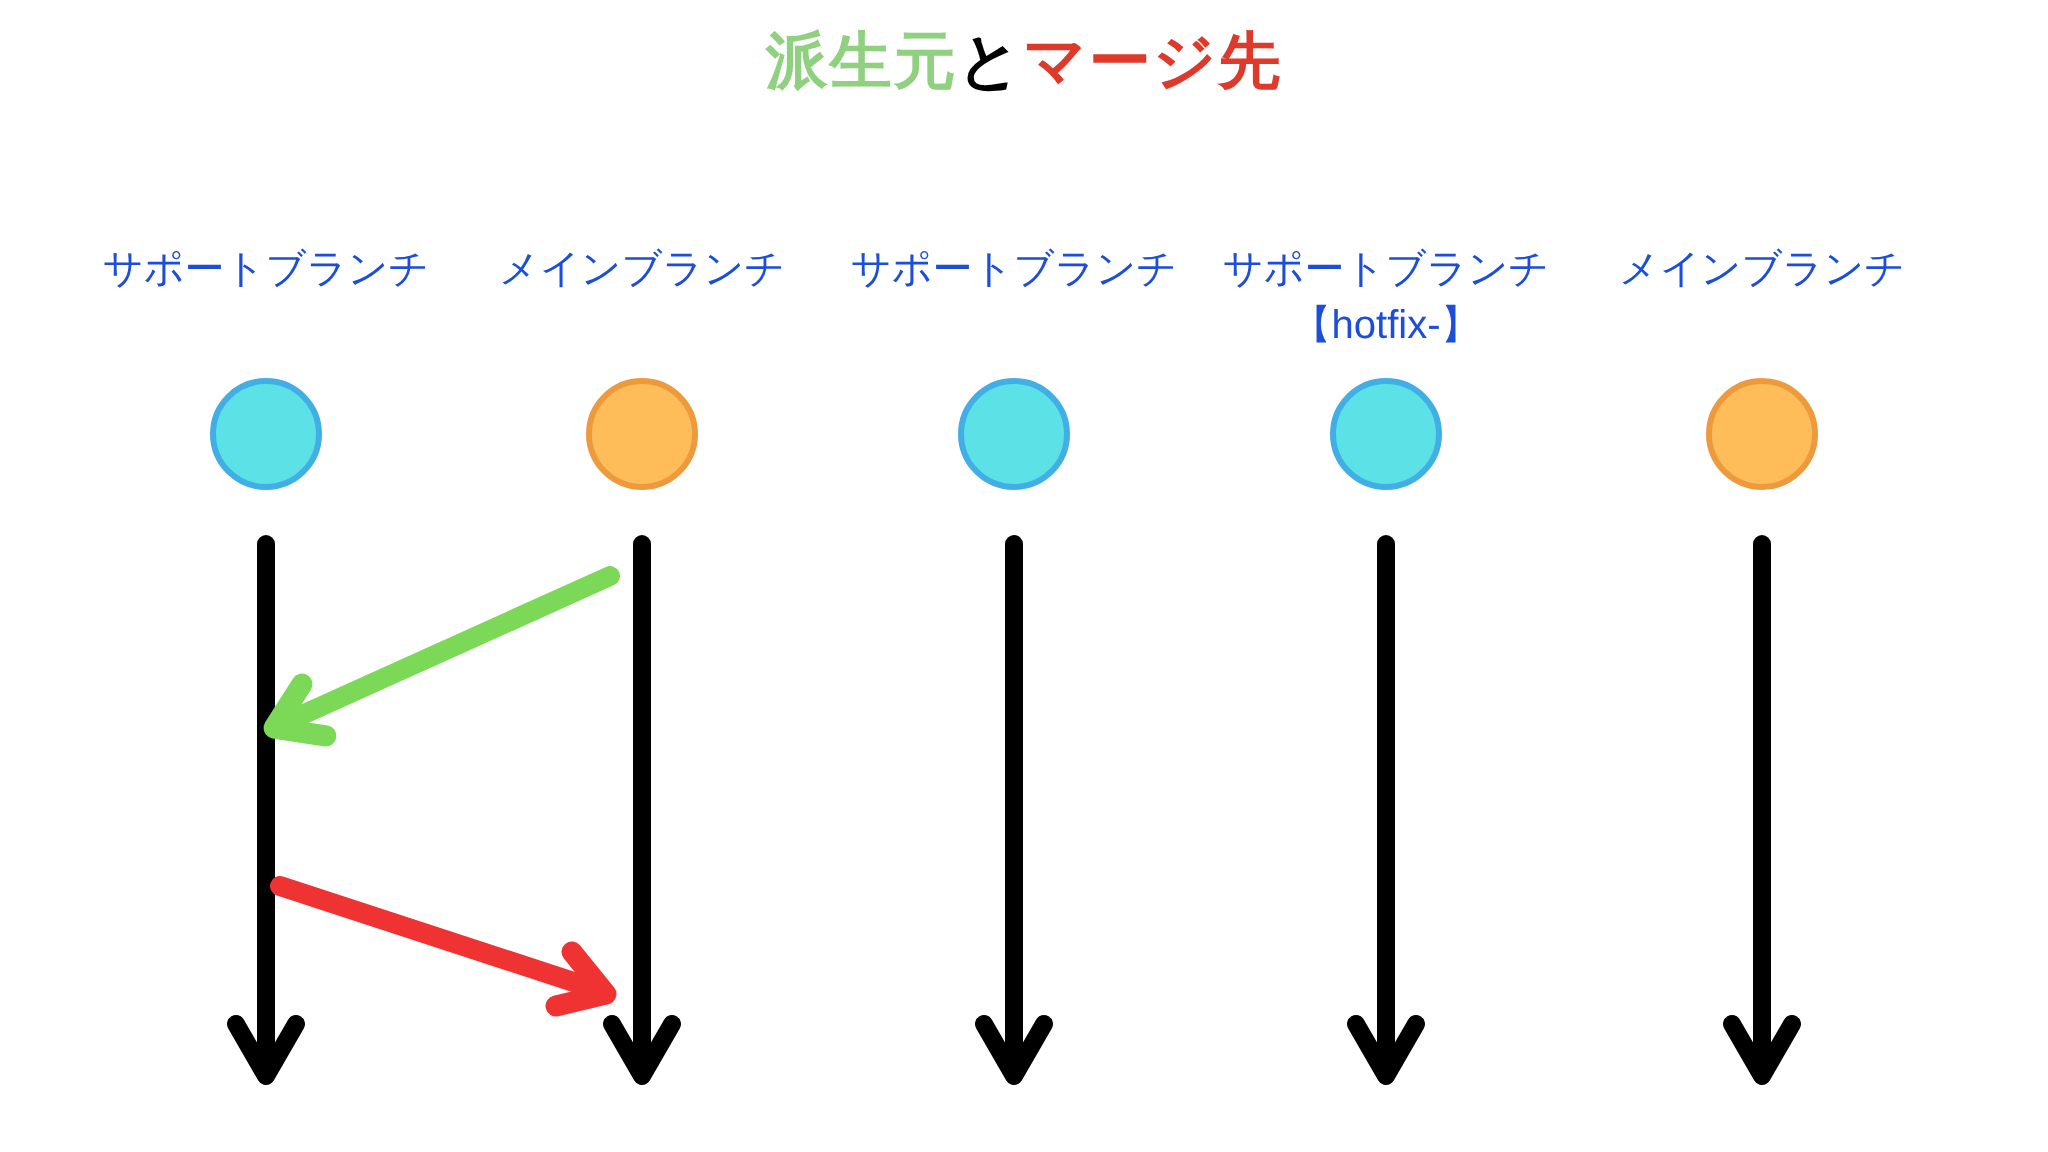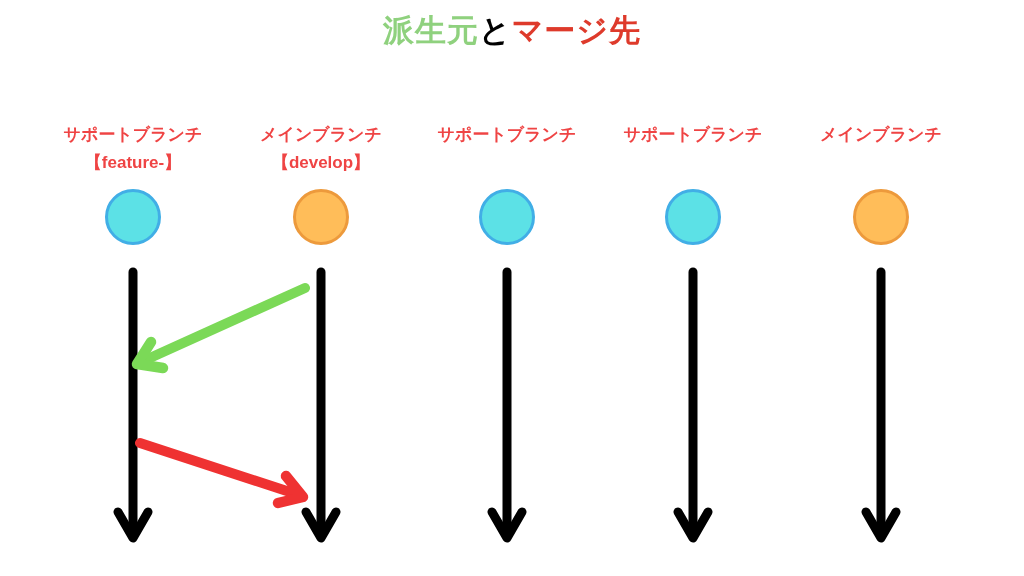--- a/index.html
+++ b/index.html
@@ -13,22 +13,22 @@
   #title{
     position:absolute;top:10px;left:0;width:1024px;
     text-align:center;
     font-size:31px;font-weight:700;
     letter-spacing:1px;
     white-space:nowrap;
   }
   .col-label{
     position:absolute;top:121px;width:220px;
     text-align:center;
-    font-size:17px;font-weight:700;line-height:28px;
-    color:#ef4444;
+    font-size:20px;font-weight:400;line-height:28px;
+    color:#1d4ed8;
     white-space:nowrap;
   }
   .node{
     position:absolute;top:189px;
     width:50px;height:50px;
     border-radius:50%;
     border:3px solid #888;
     box-sizing:content-box;
   }
   #arrow-layer{
@@ -39,31 +39,30 @@
 <body>
 
 <div id="canvas">
 
   <div id="title">
     <span style="color: rgb(143, 209, 126);">派生元</span><span>と</span><span style="color: rgb(222, 58, 43);">マージ先</span>
   </div>
 
   <div class="col-label" style="left:23px">
     <div>サポートブランチ</div>
-    <div>【feature-】</div>
   </div>
   <div class="col-label" style="left:211px">
     <div>メインブランチ</div>
-    <div>【develop】</div>
   </div>
   <div class="col-label" style="left:397px">
     <div>サポートブランチ</div>
   </div>
   <div class="col-label" style="left:583px">
     <div>サポートブランチ</div>
+    <div>【hotfix-】</div>
   </div>
   <div class="col-label" style="left:771px">
     <div>メインブランチ</div>
   </div>
 
   <div class="node" style="left: 105px; background-color: rgb(92, 225, 230); border-color: rgb(65, 174, 230);"></div>
   <div class="node" style="left: 293px; background-color: rgb(255, 189, 89); border-color: rgb(237, 154, 60);"></div>
   <div class="node" style="left: 479px; background-color: rgb(92, 225, 230); border-color: rgb(65, 174, 230);"></div>
   <div class="node" style="left: 665px; background-color: rgb(92, 225, 230); border-color: rgb(65, 174, 230);"></div>
   <div class="node" style="left: 853px; background-color: rgb(255, 189, 89); border-color: rgb(237, 154, 60);"></div>

